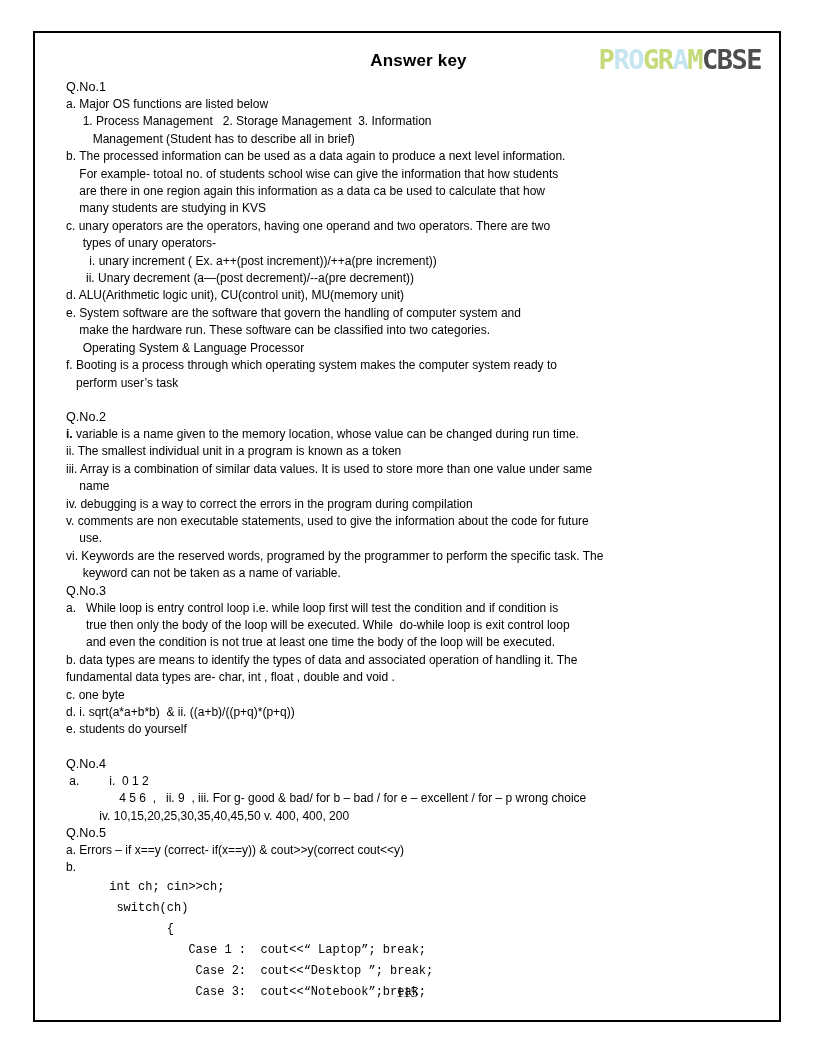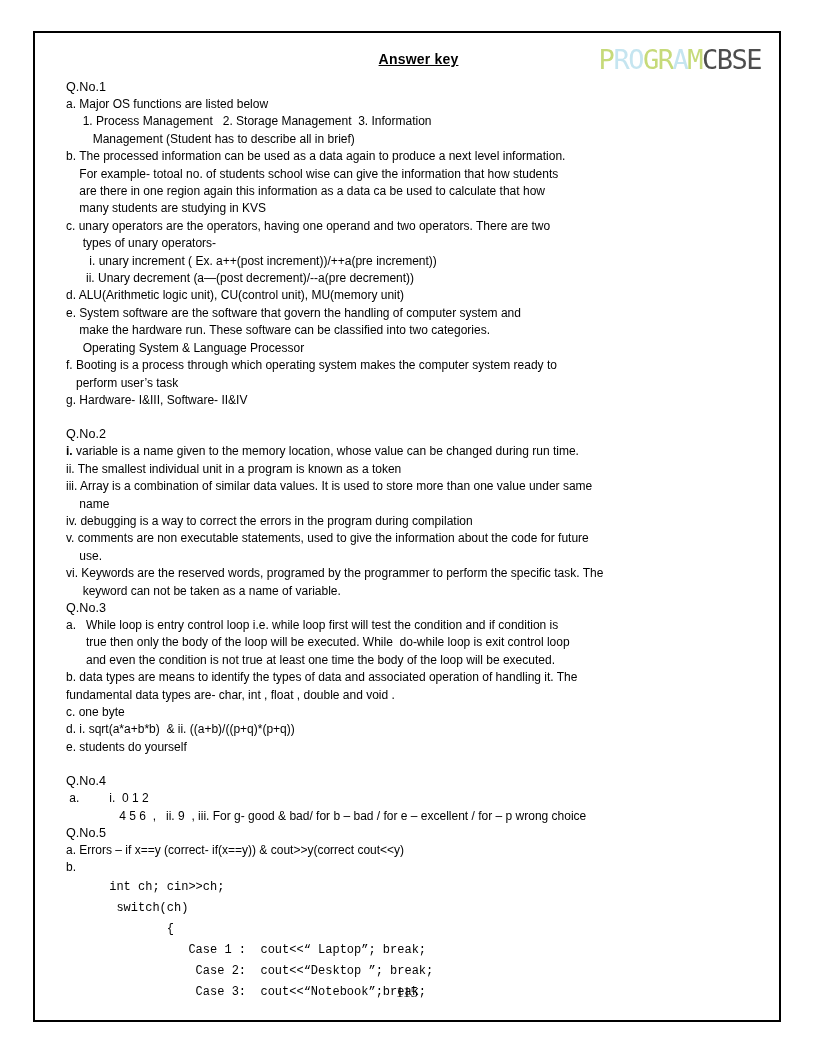--- a/index.html
+++ b/index.html
@@ -36,32 +36,31 @@
   .header {
     position: relative;
     height: 34px;
   }
   .answer-key {
     position: absolute;
     left: 15px;
     right: 0;
     top: 6px;
     text-align: center;
-    font-size: 14px;
+    font-size: 17px;
     font-weight: bold;
     letter-spacing: 0.2px;
-    text-decoration: underline;
   }
   .logo {
     position: absolute;
     right: -5px;
     top: 0px;
     font-family: "DejaVu Sans Mono", monospace;
     font-size: 27px;
-    font-weight: normal;
+    font-weight: bold;
     letter-spacing: -1.5px;
     line-height: 30px;
     white-space: nowrap;
   }
   .logo .lg-green { color: #c6da79; }
   .logo .lg-blue  { color: #c5e5f0; }
   .logo .lg-dark  { color: #4d4d4d; }
 
   
   .qhead {
@@ -118,21 +117,20 @@
     <div class="line">c. unary operators are the operators, having one operand and two operators. There are two</div>
     <div class="line">     types of unary operators-</div>
     <div class="line">       i. unary increment ( Ex. a++(post increment))/++a(pre increment))</div>
     <div class="line">      ii. Unary decrement (a—(post decrement)/--a(pre decrement))</div>
     <div class="line">d. ALU(Arithmetic logic unit), CU(control unit), MU(memory unit)</div>
     <div class="line">e. System software are the software that govern the handling of computer system and</div>
     <div class="line">    make the hardware run. These software can be classified into two categories.</div>
     <div class="line">     Operating System &amp; Language Processor</div>
     <div class="line">f. Booting is a process through which operating system makes the computer system ready to</div>
     <div class="line">   perform user’s task</div>
-    <div class="line">g. Hardware- I&amp;III, Software- II&amp;IV</div>
 
     <div class="gap"></div>
 
     <div class="qhead">Q.No.2</div>
     <div class="line"><span class="b">i.</span><span> variable is a name given to the memory location, whose value can be changed during run time.</span></div>
     <div class="line">ii. The smallest individual unit in a program is known as a token</div>
     <div class="line">iii. Array is a combination of similar data values. It is used to store more than one value under same</div>
     <div class="line">    name</div>
     <div class="line">iv. debugging is a way to correct the errors in the program during compilation</div>
     <div class="line">v. comments are non executable statements, used to give the information about the code for future</div>
@@ -148,20 +146,21 @@
     <div class="line">fundamental data types are- char, int , float , double and void .</div>
     <div class="line">c. one byte</div>
     <div class="line">d. i. sqrt(a*a+b*b)  &amp; ii. ((a+b)/((p+q)*(p+q))</div>
     <div class="line">e. students do yourself</div>
 
     <div class="gap"></div>
 
     <div class="qhead">Q.No.4</div>
     <div class="line"> a.         i.  0 1 2</div>
     <div class="line">                4 5 6  ,   ii. 9  , iii. For g- good &amp; bad/ for b – bad / for e – excellent / for – p wrong choice</div>
+    <div class="line">          iv. 10,15,20,25,30,35,40,45,50 v. 400, 400, 200</div>
 
     <div class="qhead">Q.No.5</div>
     <div class="line">a. Errors – if x==y (correct- if(x==y)) &amp; cout&gt;&gt;y(correct cout&lt;&lt;y)</div>
     <div class="line">b.</div>
     <div class="line code">      int ch; cin&gt;&gt;ch;</div>
     <div class="line code">       switch(ch)</div>
     <div class="line code">              {</div>
     <div class="line code">                 Case 1 :  cout&lt;&lt;“ Laptop”; break;</div>
     <div class="line code">                  Case 2:  cout&lt;&lt;“Desktop ”; break;</div>
     <div class="line code">                  Case 3:  cout&lt;&lt;“Notebook”;break;</div>

